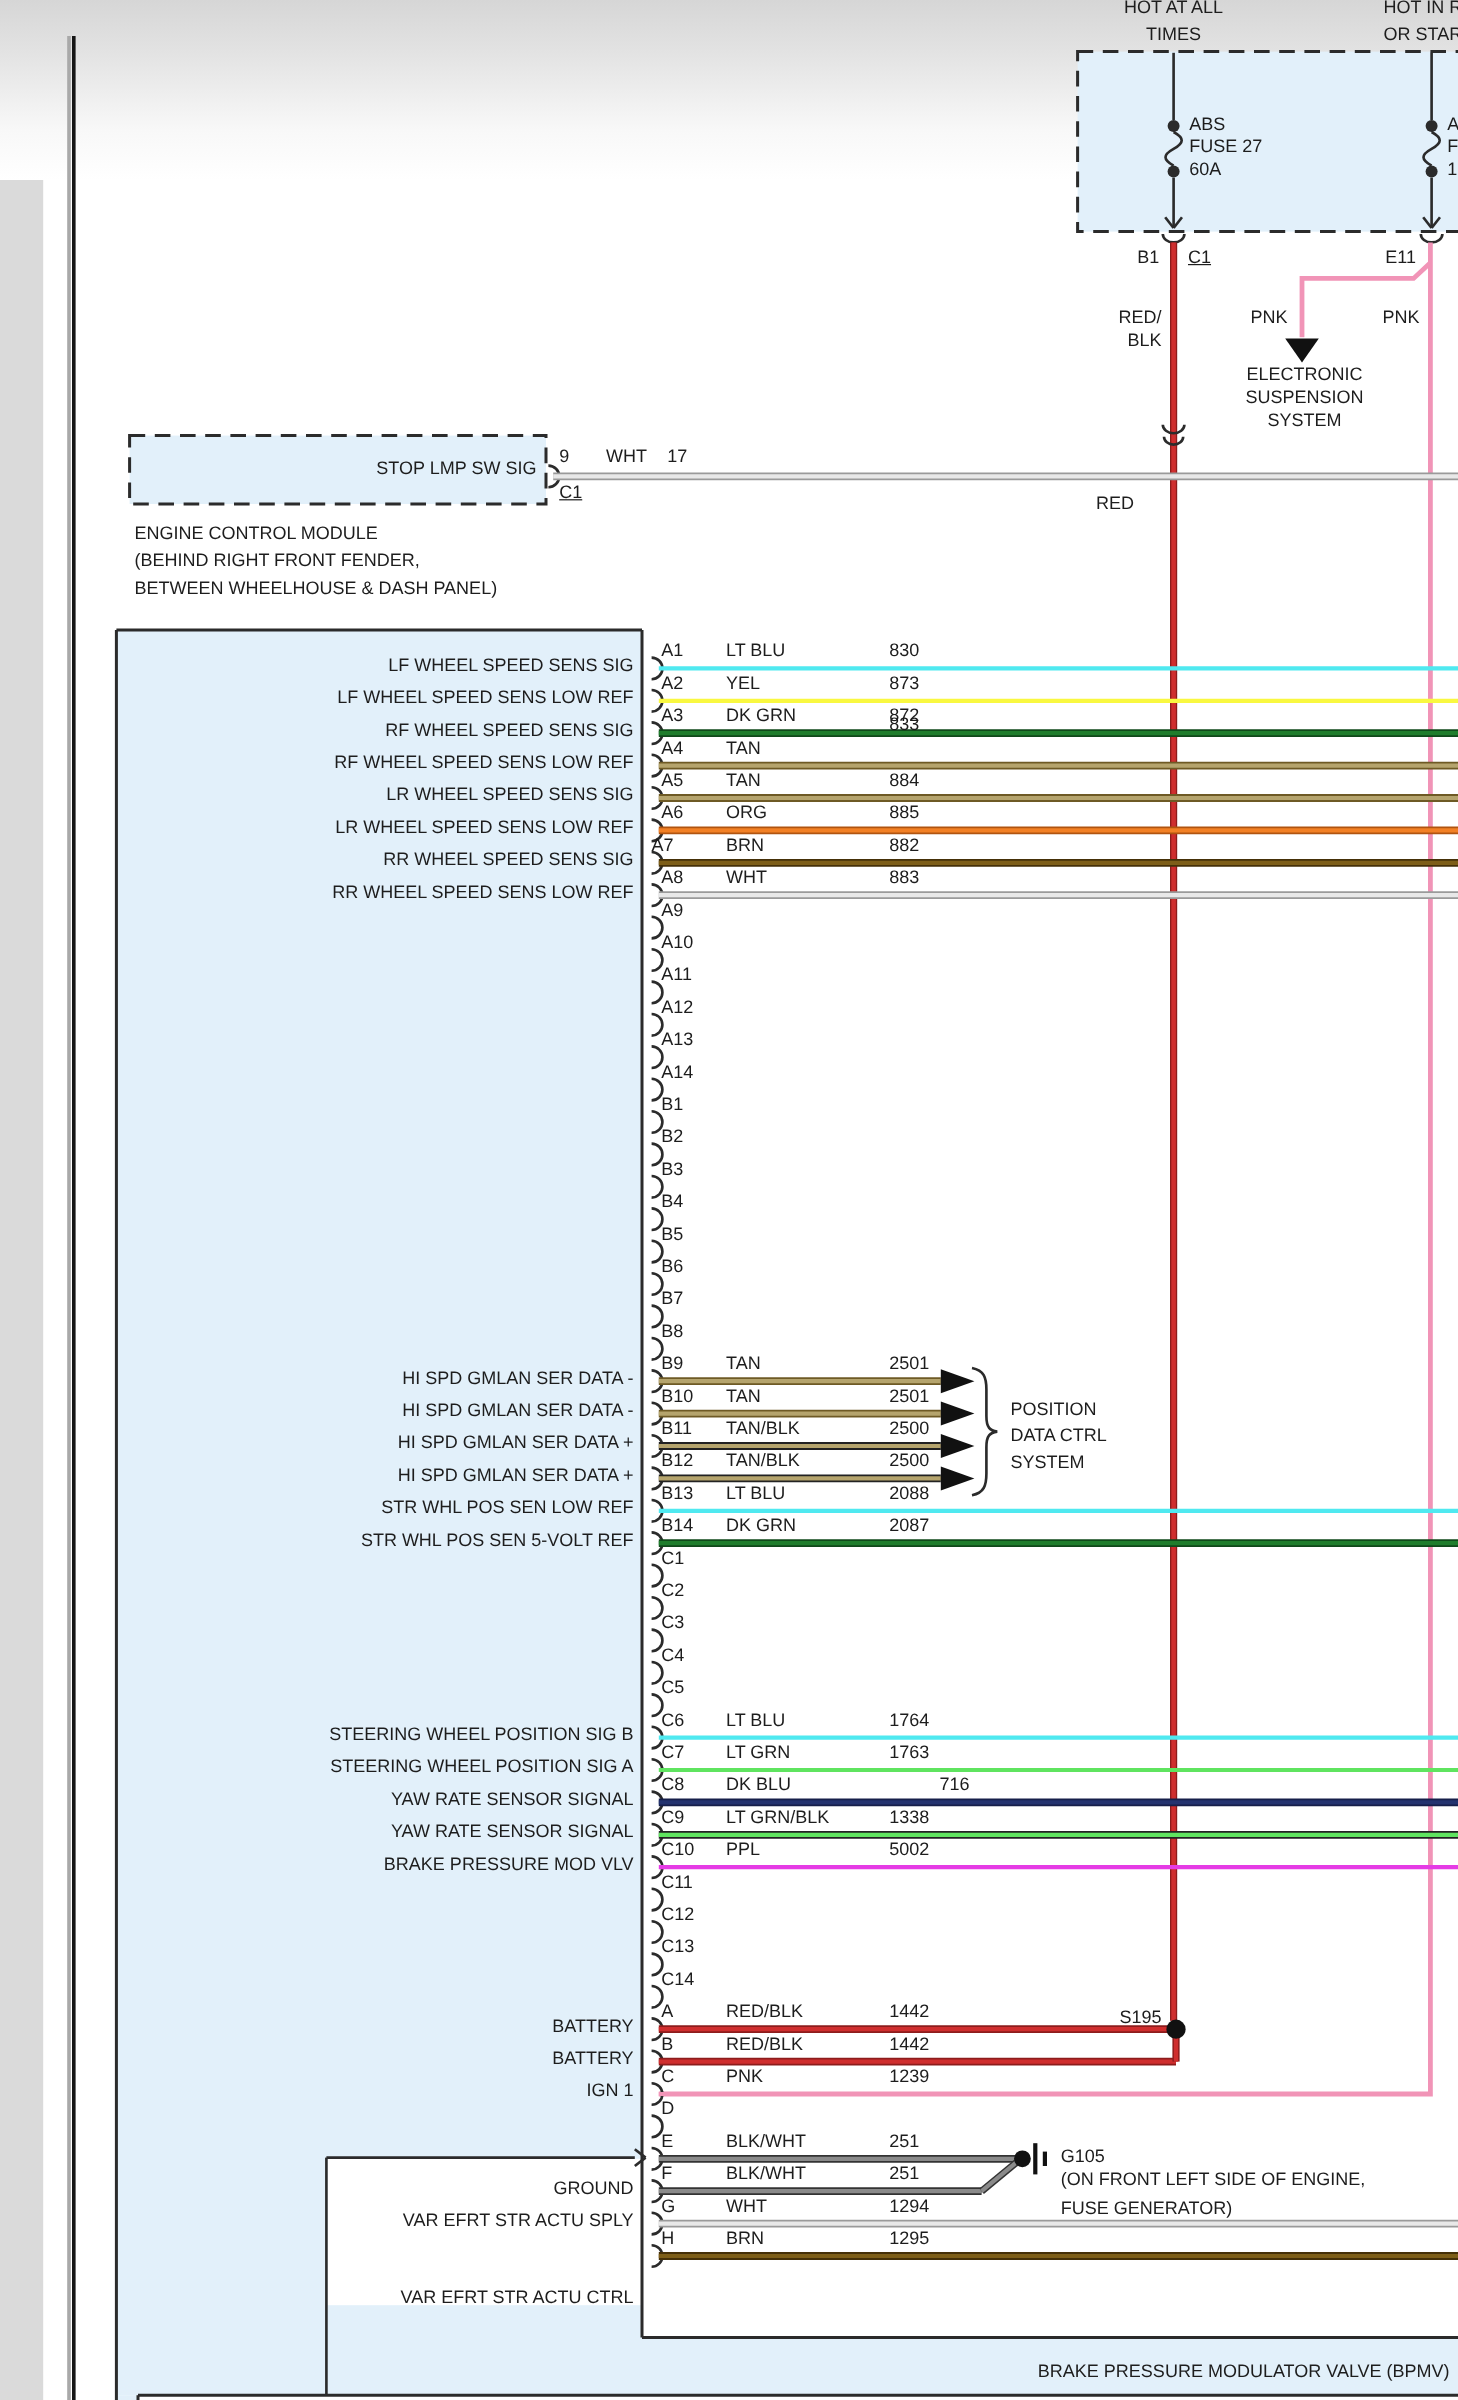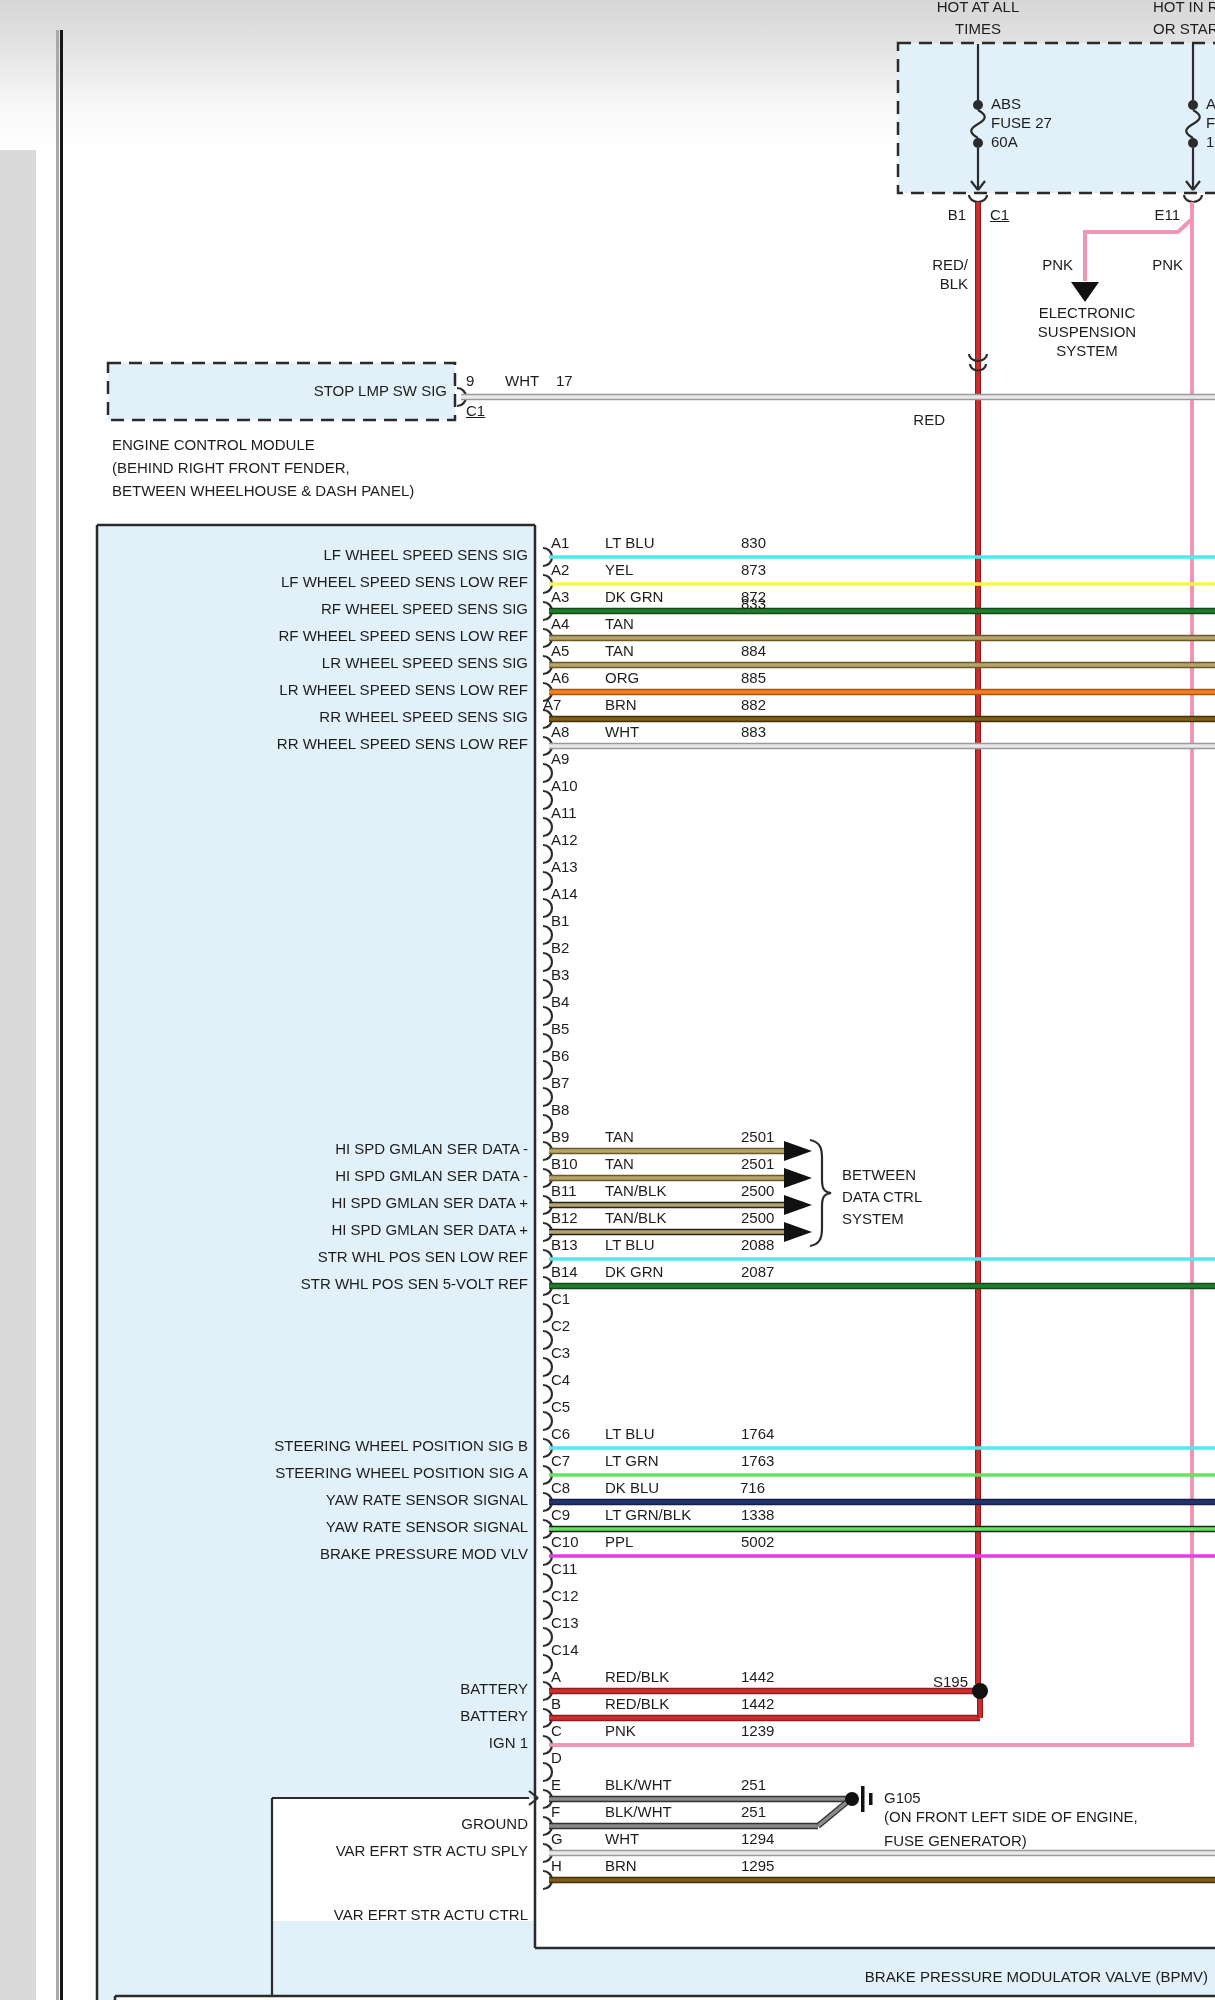--- a/index.html
+++ b/index.html
@@ -206,21 +206,21 @@
 
   <div class="lbl r" style="right:768px;top:382px">STOP LMP SW SIG</div>
   <div class="lbl" style="left:466px;top:372px">9</div>
   <div class="lbl" style="left:505px;top:372px">WHT</div>
   <div class="lbl" style="left:556px;top:372px">17</div>
   <div class="lbl u" style="left:466px;top:402px">C1</div>
   <div class="lbl" style="left:112px;top:436px">ENGINE CONTROL MODULE</div>
   <div class="lbl" style="left:112px;top:459px">(BEHIND RIGHT FRONT FENDER,</div>
   <div class="lbl" style="left:112px;top:482px">BETWEEN WHEELHOUSE &amp; DASH PANEL)</div>
 
-  <div class="lbl" style="left:842px;top:1166px">BETWEEN</div>
+  <div class="lbl" style="left:842px;top:1166px">POSITION</div>
   <div class="lbl" style="left:842px;top:1188px">DATA CTRL</div>
   <div class="lbl" style="left:842px;top:1210px">SYSTEM</div>
 
   <div class="lbl r" style="right:247px;top:1673px">S195</div>
   <div class="lbl" style="left:884px;top:1789px">G105</div>
   <div class="lbl" style="left:884px;top:1808px">(ON FRONT LEFT SIDE OF ENGINE,</div>
   <div class="lbl" style="left:884px;top:1832px">FUSE GENERATOR)</div>
 
   <div class="lbl r" style="right:7px;top:1968px">BRAKE PRESSURE MODULATOR VALVE (BPMV)</div>
 
@@ -303,21 +303,21 @@
       <div class="lbl" style="left:551px;top:1425px">C6</div>
       <div class="lbl" style="left:605px;top:1425px">LT BLU</div>
       <div class="lbl" style="left:741px;top:1425px">1764</div>
       <div class="lbl r" style="right:687px;top:1437px">STEERING WHEEL POSITION SIG B</div>
       <div class="lbl" style="left:551px;top:1452px">C7</div>
       <div class="lbl" style="left:605px;top:1452px">LT GRN</div>
       <div class="lbl" style="left:741px;top:1452px">1763</div>
       <div class="lbl r" style="right:687px;top:1464px">STEERING WHEEL POSITION SIG A</div>
       <div class="lbl" style="left:551px;top:1479px">C8</div>
       <div class="lbl" style="left:605px;top:1479px">DK BLU</div>
-      <div class="lbl" style="left:740px;top:1479px">716</div>
+      <div class="lbl" style="left:783px;top:1479px">716</div>
       <div class="lbl r" style="right:687px;top:1491px">YAW RATE SENSOR SIGNAL</div>
       <div class="lbl" style="left:551px;top:1506px">C9</div>
       <div class="lbl" style="left:605px;top:1506px">LT GRN/BLK</div>
       <div class="lbl" style="left:741px;top:1506px">1338</div>
       <div class="lbl r" style="right:687px;top:1518px">YAW RATE SENSOR SIGNAL</div>
       <div class="lbl" style="left:551px;top:1533px">C10</div>
       <div class="lbl" style="left:605px;top:1533px">PPL</div>
       <div class="lbl" style="left:741px;top:1533px">5002</div>
       <div class="lbl r" style="right:687px;top:1545px">BRAKE PRESSURE MOD VLV</div>
       <div class="lbl" style="left:551px;top:1560px">C11</div>

